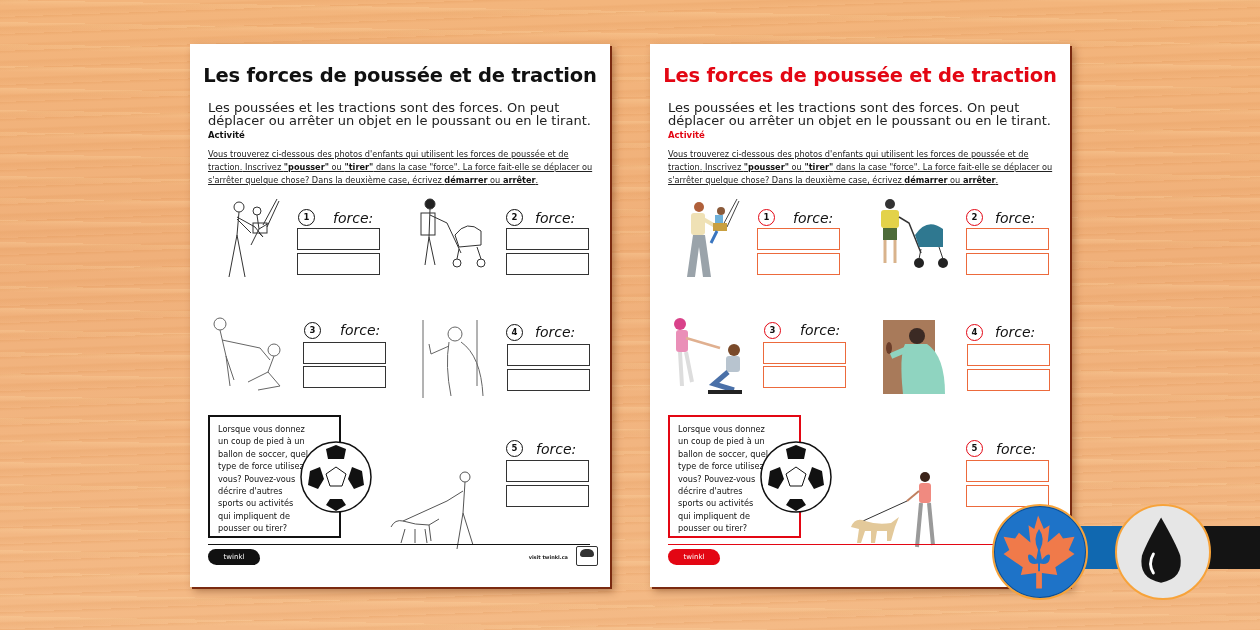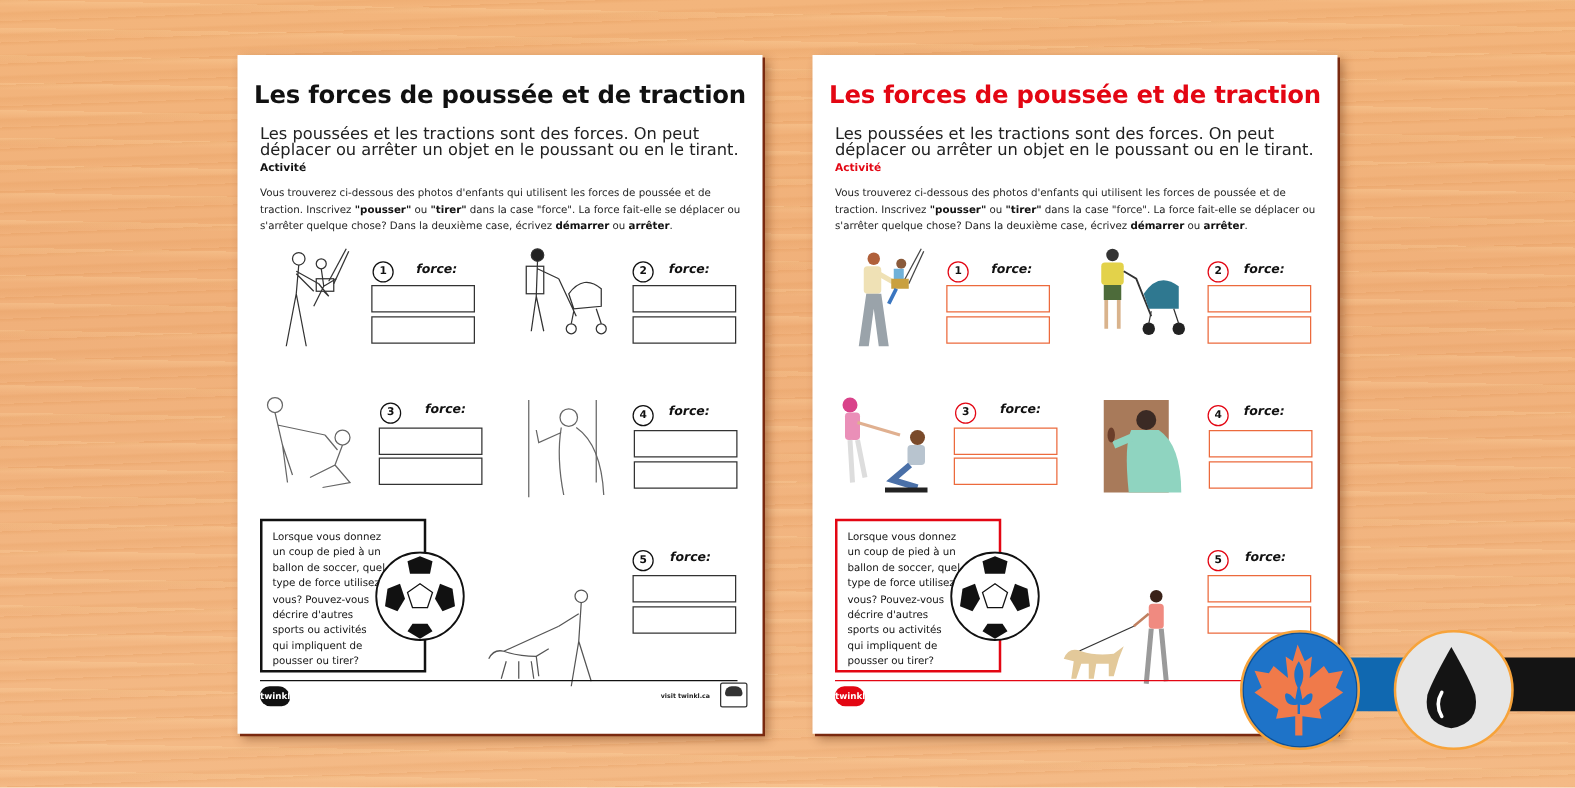--- a/index.html
+++ b/index.html
@@ -35,34 +35,34 @@
     position: absolute; top: 57px; left: 18px; width: 390px;
     font-size: 13px; line-height: 13px; color: #222;
   }
   .activity-heading {
     position: absolute; top: 86px; left: 18px;
     font-size: 8.5px; font-weight: bold; color: #111;
   }
   .right .activity-heading { color: #e30613; }
   .instructions {
     position: absolute; top: 104px; left: 18px; width: 392px;
-    font-size: 8.2px; line-height: 13px; color: #222;
+    font-size: 8.2px; line-height: 13px; color: #222; text-decoration: underline;
   }
   .instructions b { font-weight: bold; color: #111; }
 
   .item { position: absolute; width: 200px; height: 90px; }
   .illus { position: absolute; left: 0; top: 0; width: 90px; height: 82px; }
   .num {
     position: absolute; width: 17px; height: 17px; border-radius: 50%;
     border: 1.2px solid #111; font-size: 8.5px; font-weight: bold;
     text-align: center; line-height: 15px; color: #111; background: #fff;
   }
   .right .num { border-color: #e30613; }
   .force-label {
-    position: absolute; font-size: 10px; font-style: italic; color: #111; font-weight: bold;
+    position: absolute; font-size: 14px; font-style: italic; color: #111;
   }
   .box {
     position: absolute; width: 83px; height: 22px;
     border: 1.3px solid #333; background: #fff;
   }
   .right .box { border-color: #ec6a3c; }
 
   .kick-box {
     position: absolute; left: 18px; top: 371px; width: 133px; height: 123px;
     border: 2px solid #111; background: #fff;
@@ -74,23 +74,23 @@
   }
   .ball { position: absolute; left: 110px; top: 397px; width: 72px; height: 72px; }
   .dogwalk { position: absolute; left: 195px; top: 425px; width: 105px; height: 85px; }
 
   .footer-rule {
     position: absolute; left: 18px; top: 500px; width: 382px; height: 0;
     border-top: 1.5px solid #111;
   }
   .right .footer-rule { border-color: #e30613; }
   .logo {
-    position: absolute; left: 18px; top: 505px; width: 24px; height: 16px;
+    position: absolute; left: 18px; top: 505px; width: 52px; height: 16px;
     border-radius: 8px 10px 7px 9px; background: #111;
-    color: #fff; font-size: 7px; font-weight: bold; text-align: center; line-height: 16px;
+    color: #fff; font-size: 7px; font-weight: normal; text-align: center; line-height: 16px;
   }
   .right .logo { background: #e30613; }
   .visit {
     position: absolute; right: 42px; top: 510px; font-size: 5px; font-weight: bold; color: #222;
   }
   .stamp {
     position: absolute; right: 12px; top: 502px; width: 22px; height: 20px;
     border: 1px solid #333; border-radius: 2px; background: #fff;
   }
   .stamp::before {

